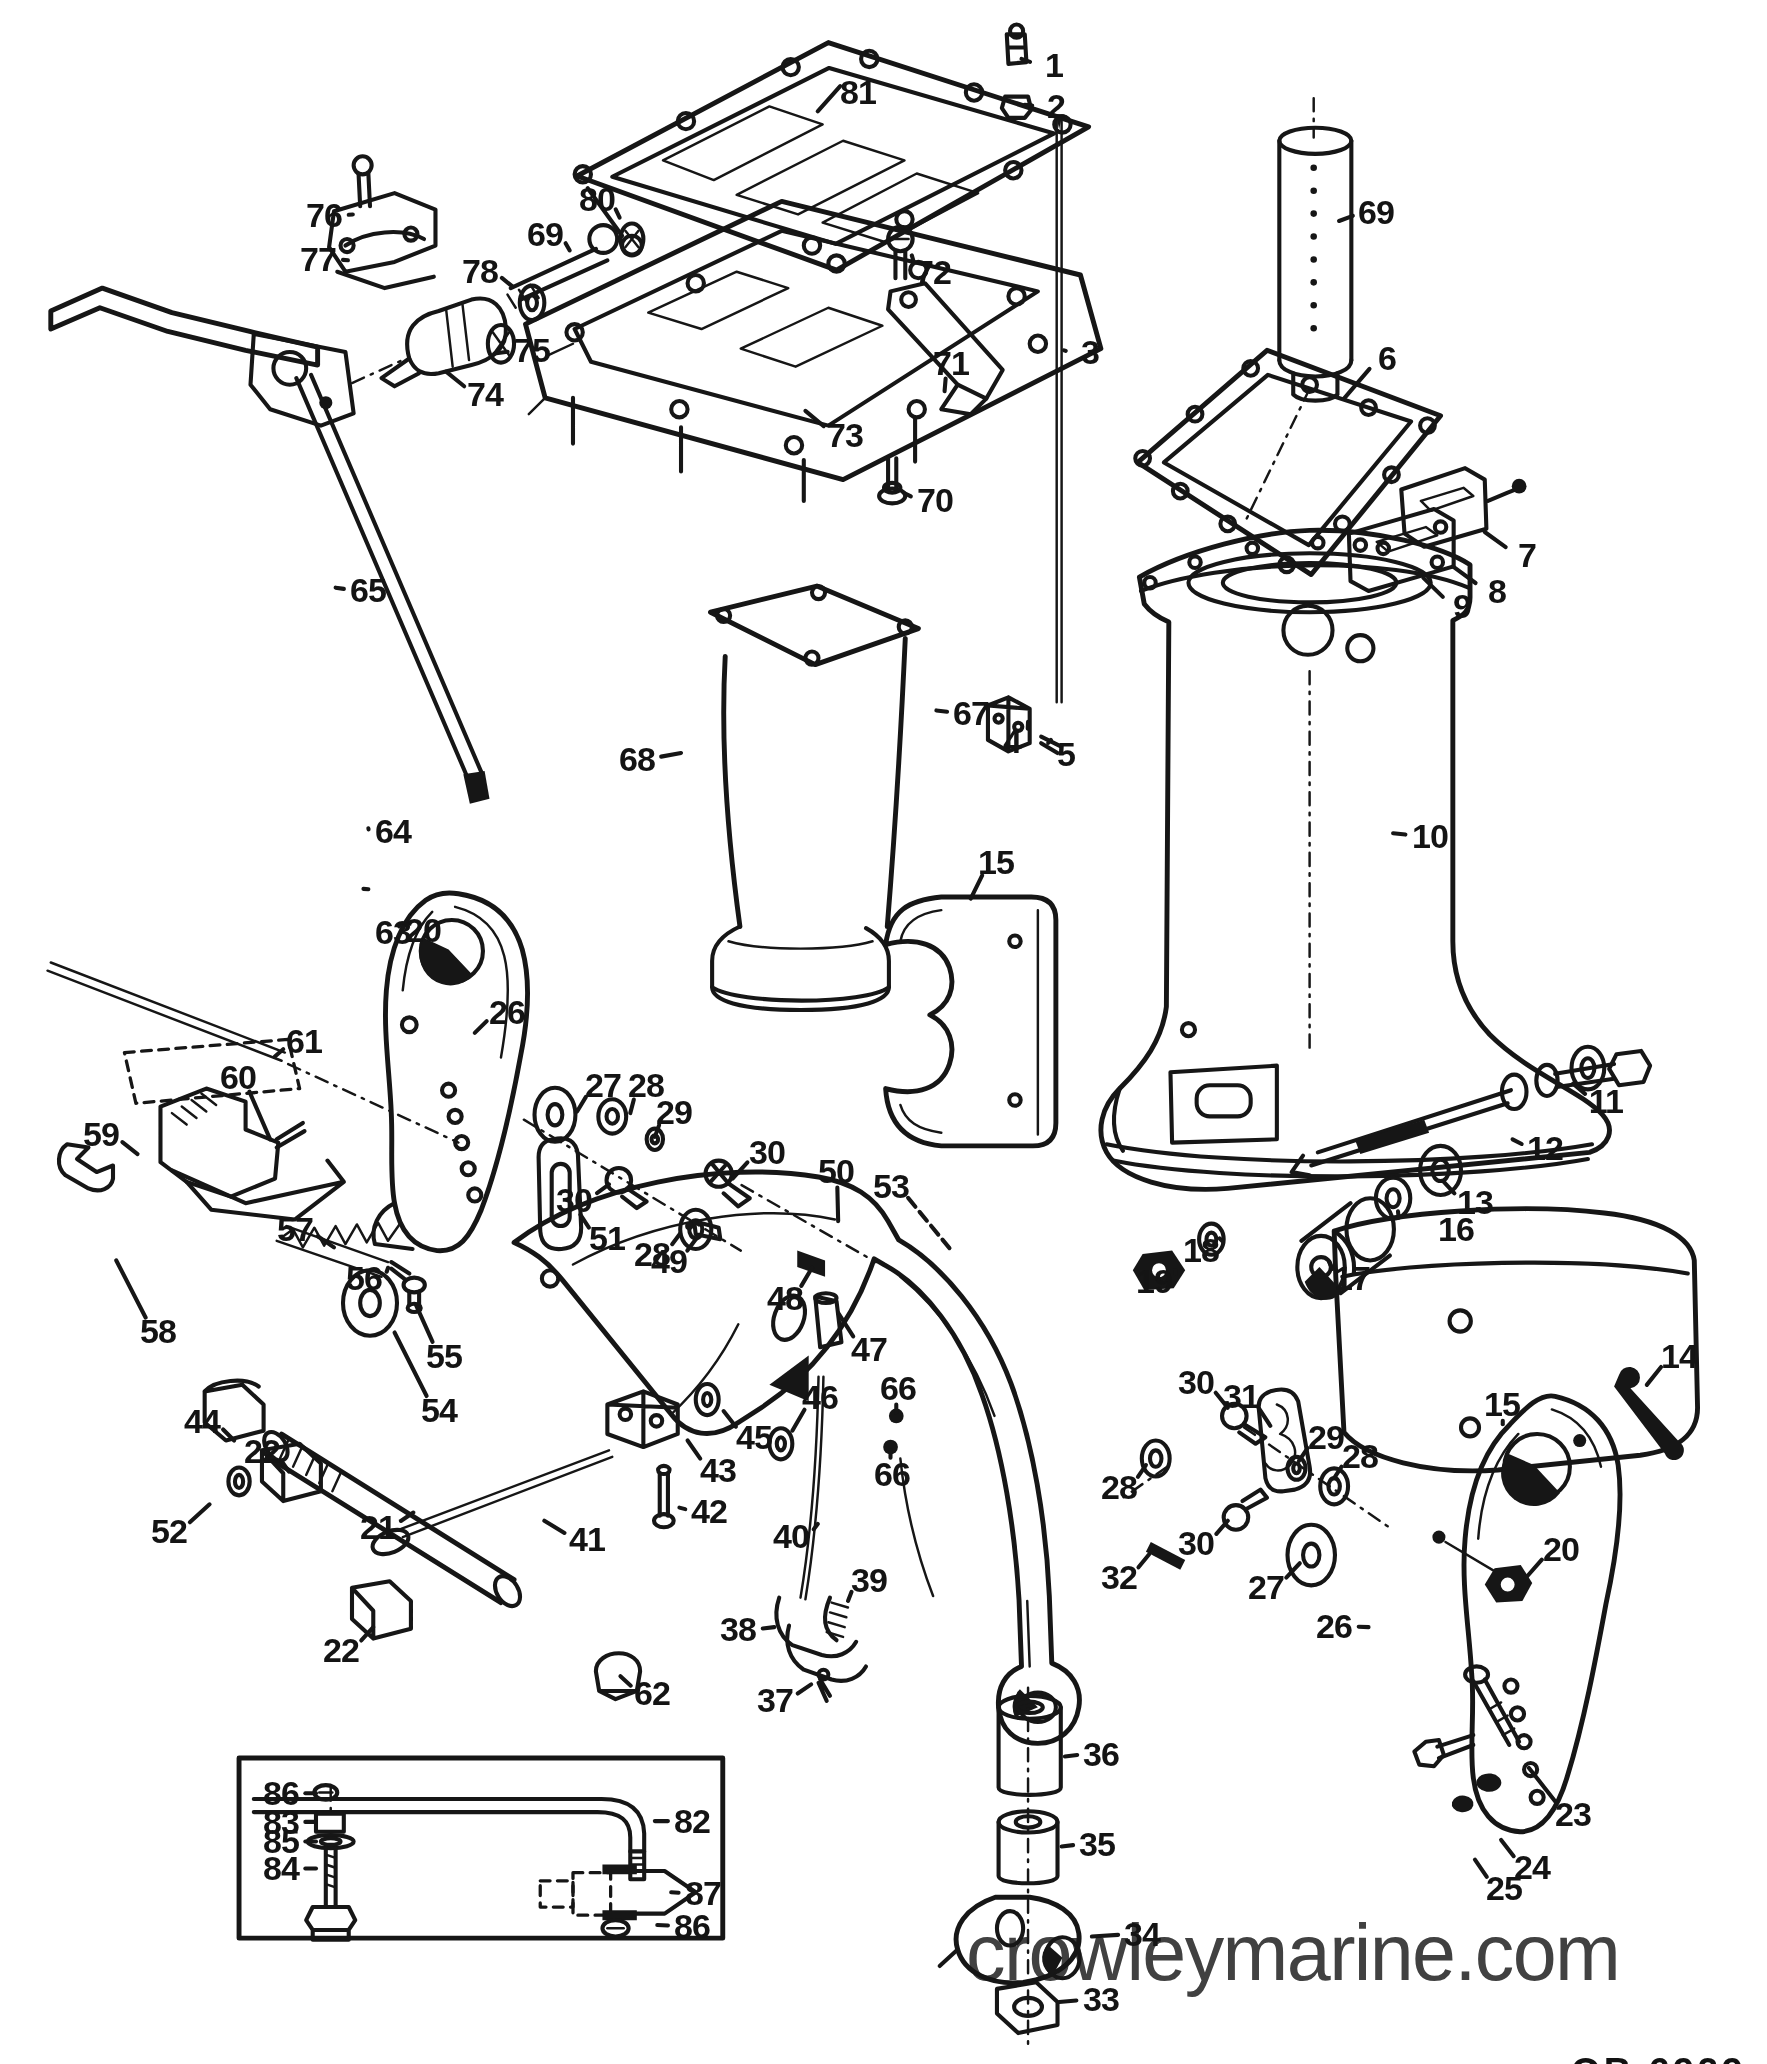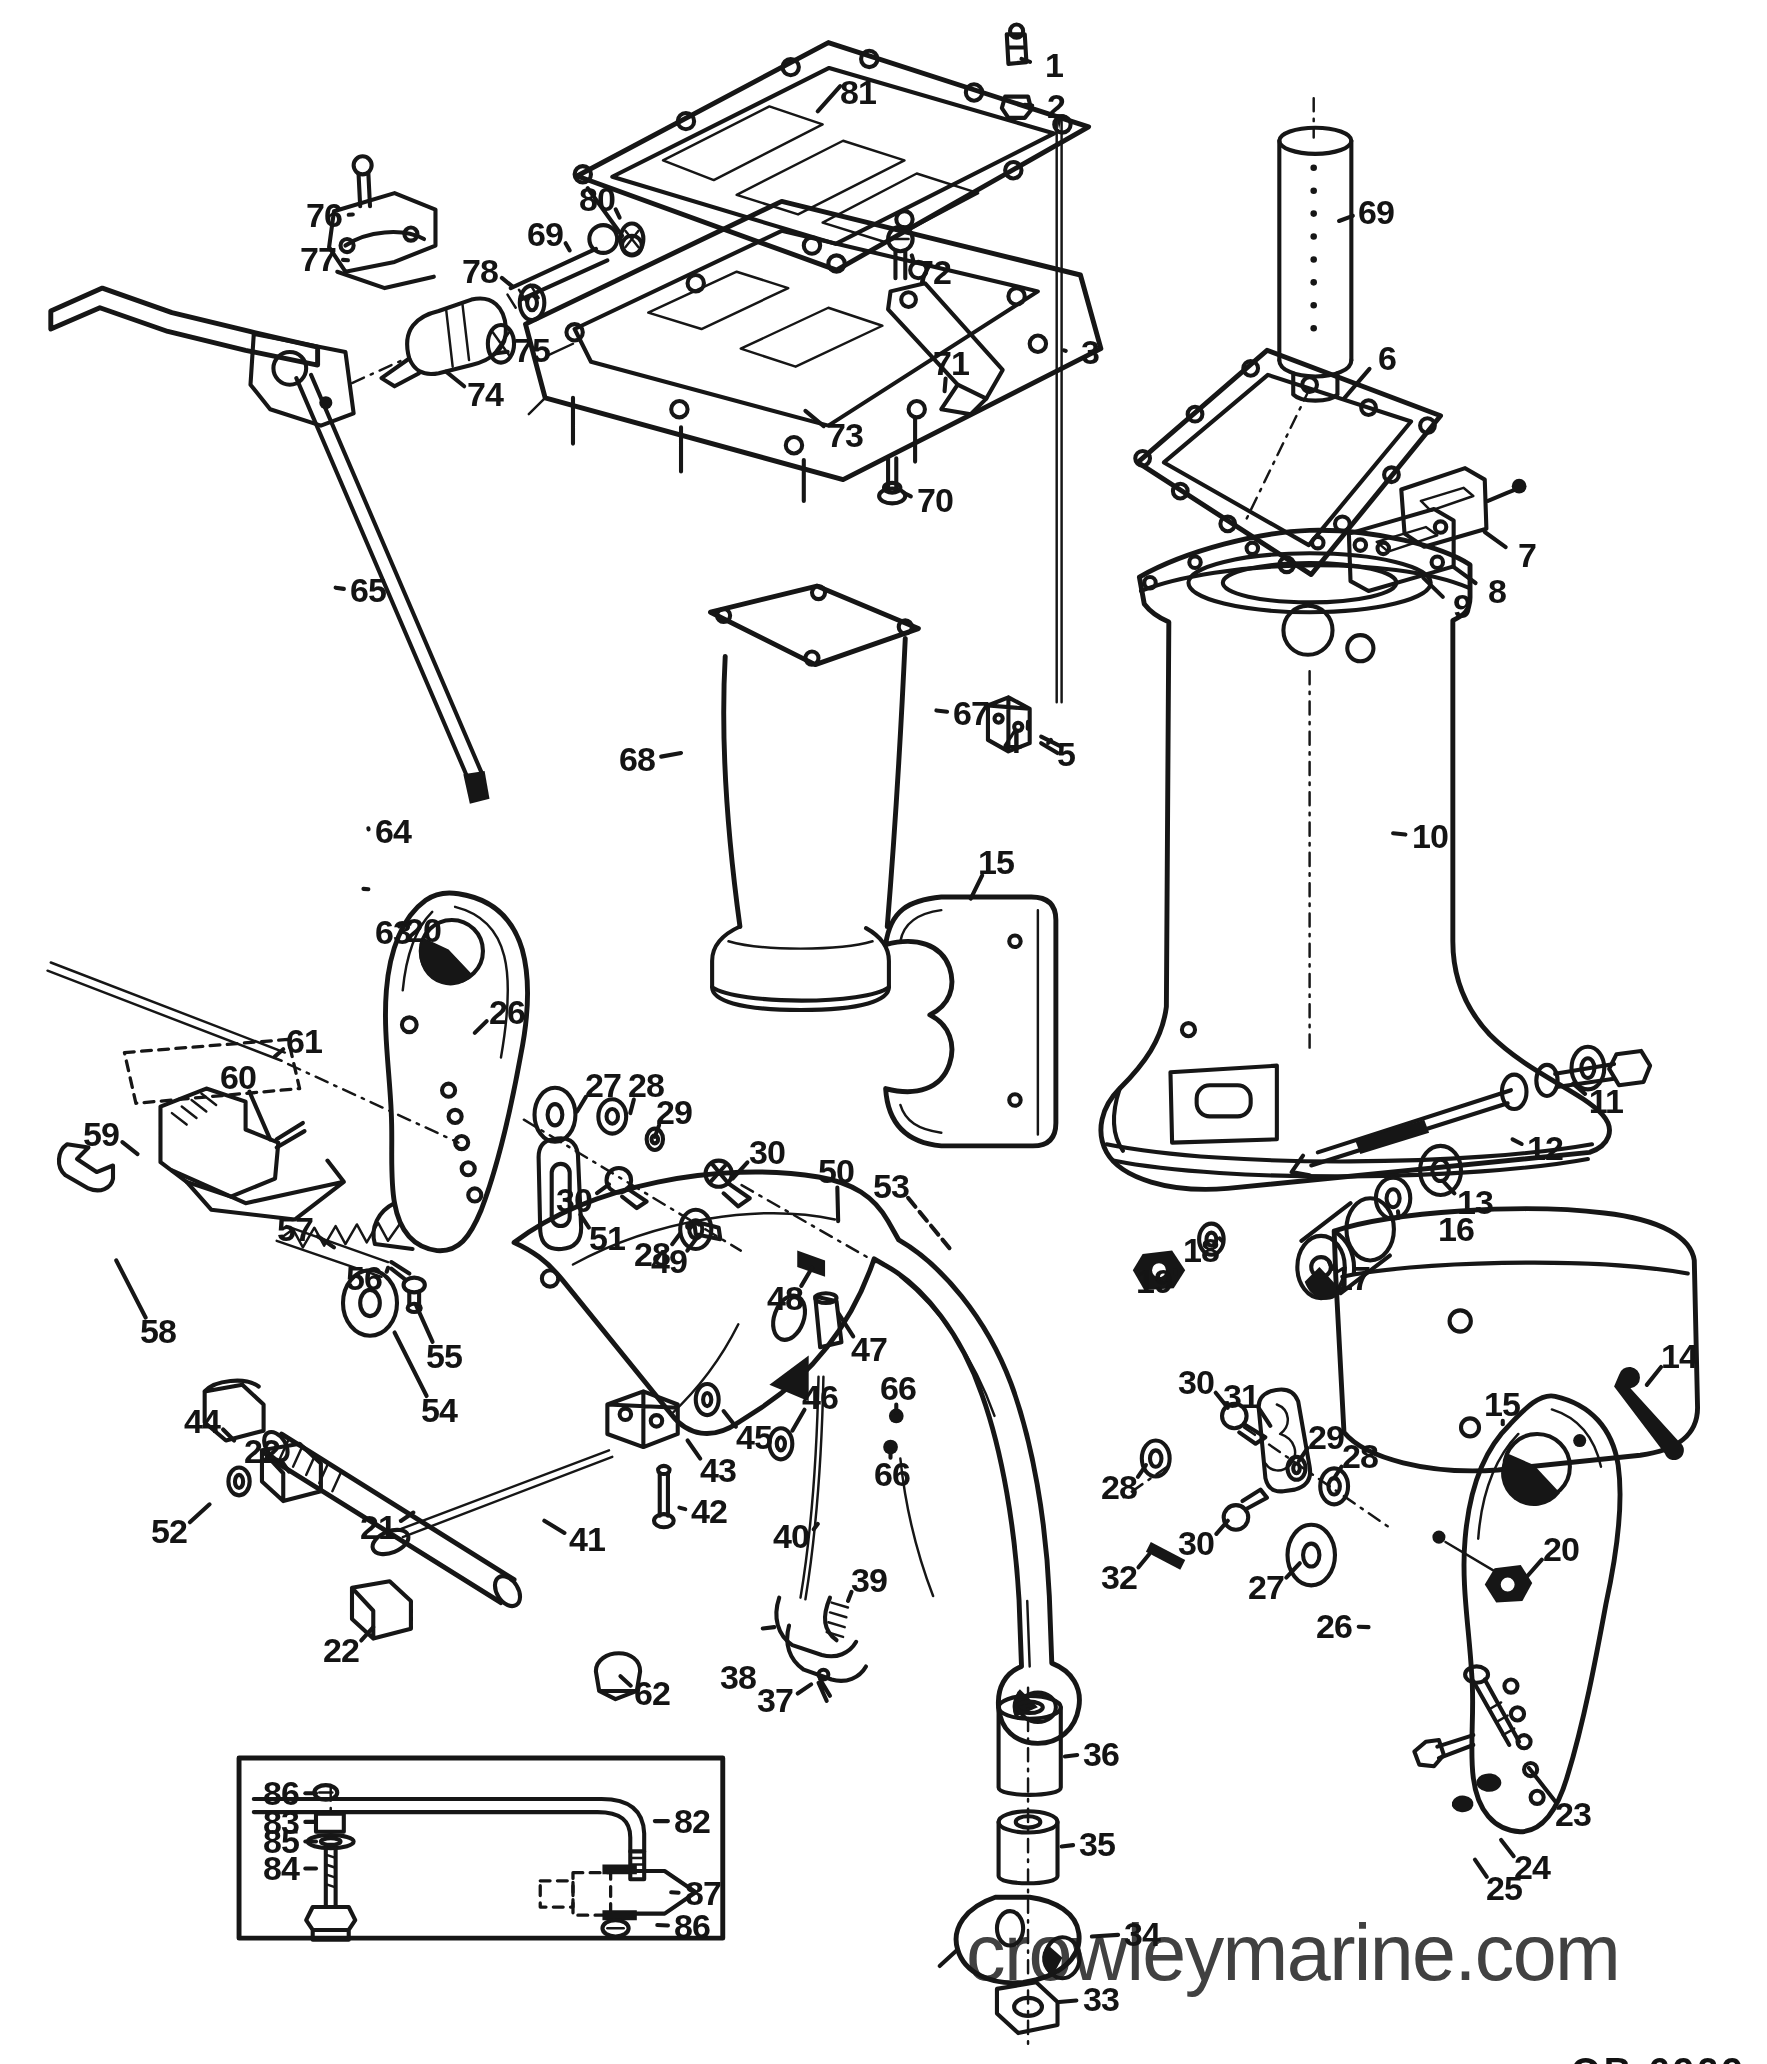--- a/index.html
+++ b/index.html
@@ -577,21 +577,21 @@
       <div class="callout" style="left: 574px; top: 1200px;">30</div>
       <div class="callout" style="left: 1196px; top: 1382px;">30</div>
       <div class="callout" style="left: 1196px; top: 1543px;">30</div>
       <div class="callout" style="left: 1241px; top: 1396px;">31</div>
       <div class="callout" style="left: 1119px; top: 1577px;">32</div>
       <div class="callout" style="left: 1101px; top: 1999px;">33</div>
       <div class="callout" style="left: 1142px; top: 1934px;">34</div>
       <div class="callout" style="left: 1097px; top: 1844px;">35</div>
       <div class="callout" style="left: 1101px; top: 1754px;">36</div>
       <div class="callout" style="left: 775px; top: 1700px;">37</div>
-      <div class="callout" style="left: 738px; top: 1677px;">38</div>
+      <div class="callout" style="left: 738px; top: 1629px;">38</div>
       <div class="callout" style="left: 869px; top: 1580px;">39</div>
       <div class="callout" style="left: 791px; top: 1536px;">40</div>
       <div class="callout" style="left: 587px; top: 1539px;">41</div>
       <div class="callout" style="left: 709px; top: 1511px;">42</div>
       <div class="callout" style="left: 718px; top: 1470px;">43</div>
       <div class="callout" style="left: 202px; top: 1421px;">44</div>
       <div class="callout" style="left: 754px; top: 1437px;">45</div>
       <div class="callout" style="left: 820px; top: 1397px;">46</div>
       <div class="callout" style="left: 869px; top: 1349px;">47</div>
       <div class="callout" style="left: 785px; top: 1298px;">48</div>

